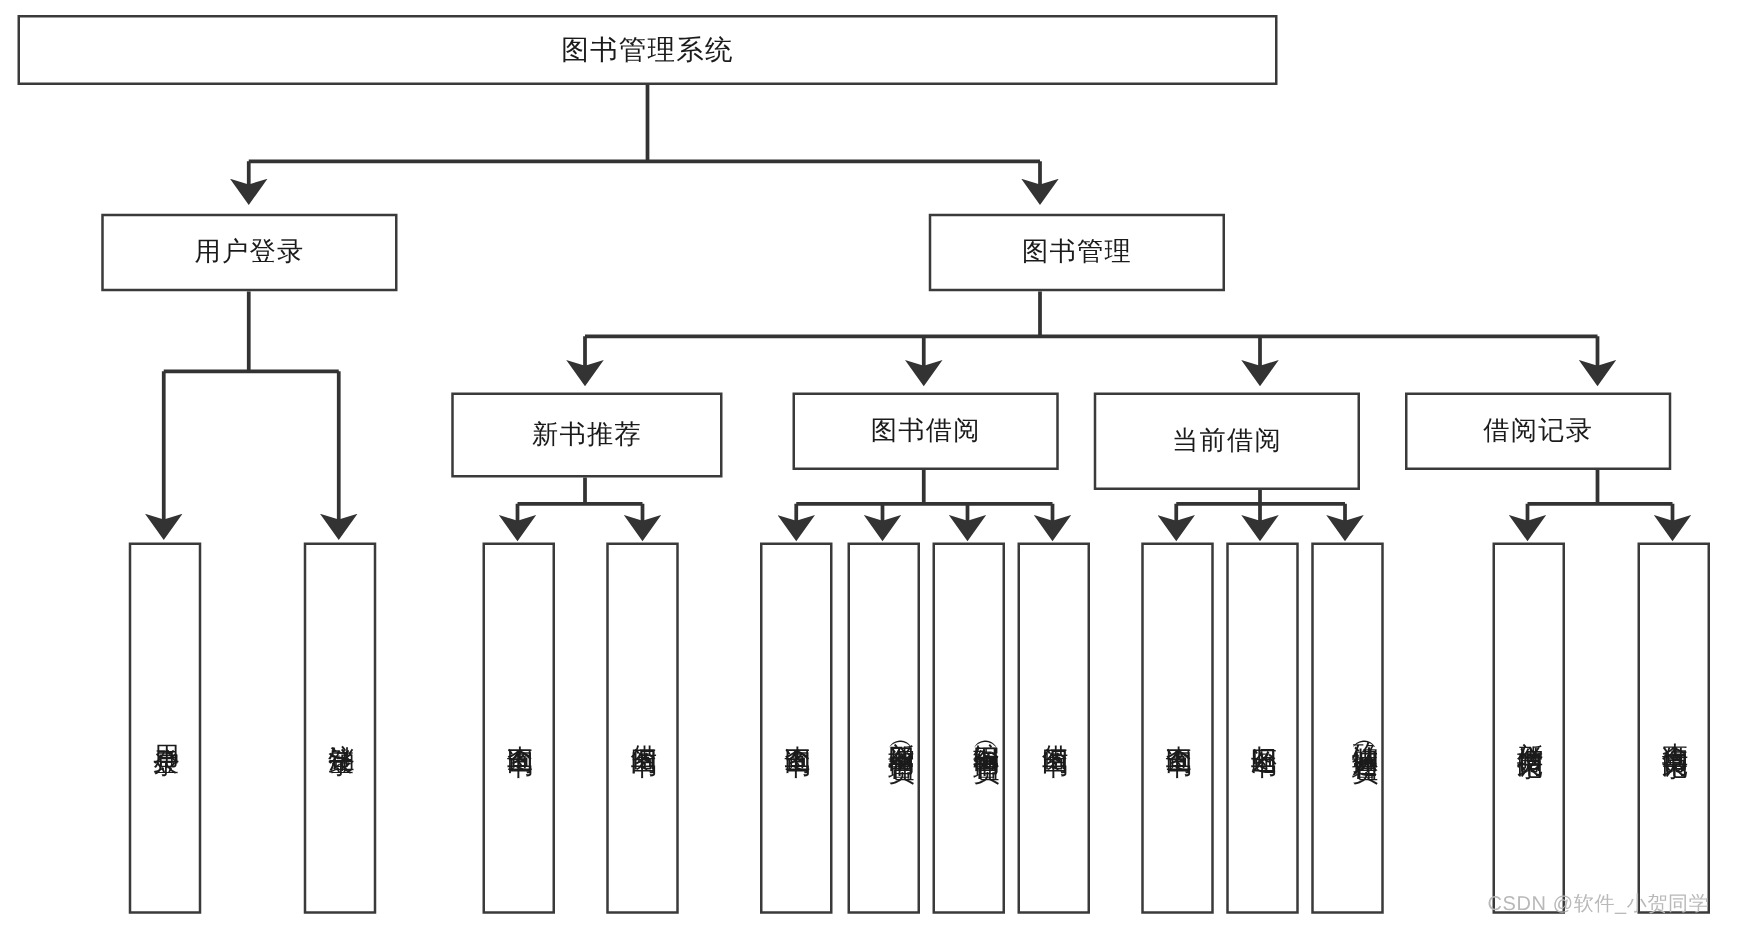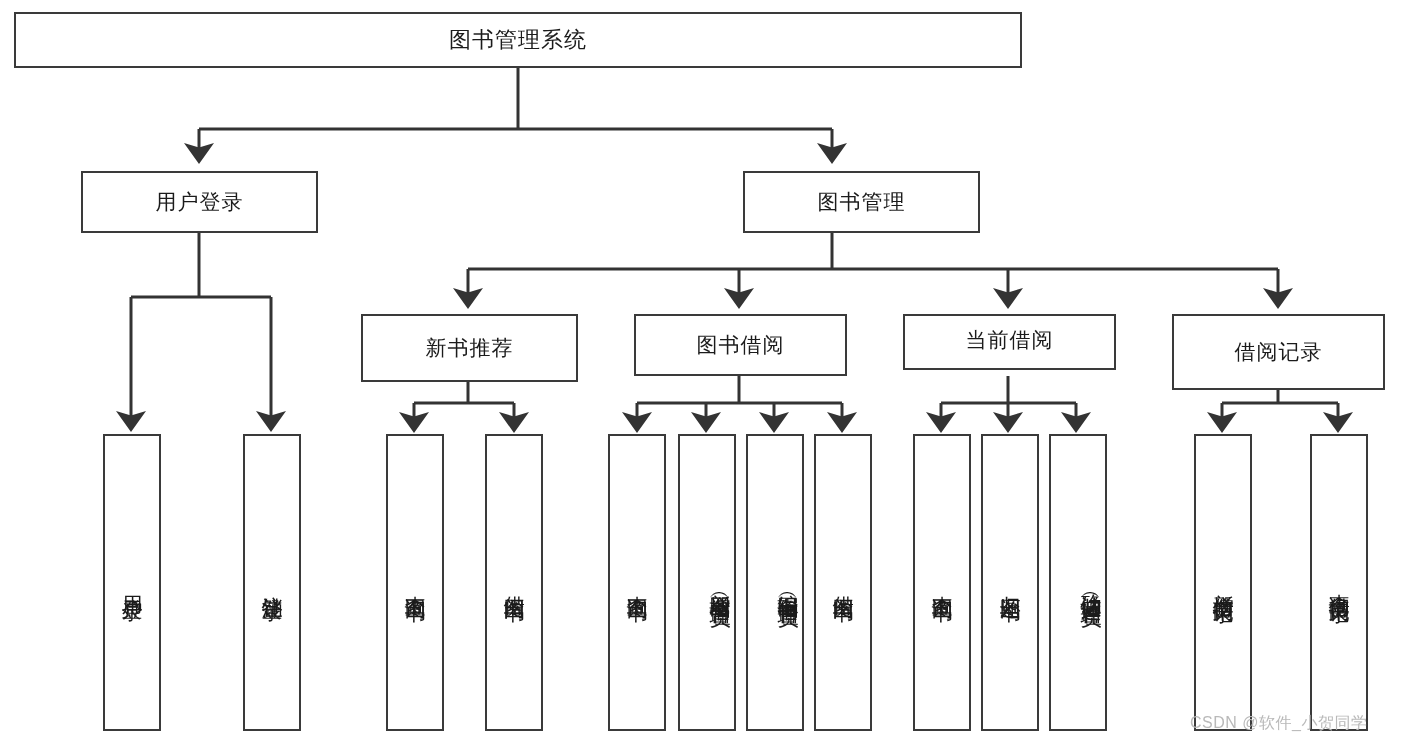--- a/index.html
+++ b/index.html
@@ -130,22 +130,22 @@
     </g>
   </svg>
 
   <div class="node node-h node-root" style="left:14px; top:12px; width:1008px; height:56px;">图书管理系统</div>
 
   <div class="node node-h" style="left:81px; top:171px; width:237px; height:62px;">用户登录</div>
   <div class="node node-h" style="left:711px; top:171px; width:237px; height:62px;margin-left:32px;">图书管理</div>
 
   <div class="node node-h" style="left:361px; top:314px; width:217px; height:68px;">新书推荐</div>
   <div class="node node-h" style="left:634px; top:314px; width:213px; height:62px;">图书借阅</div>
-  <div class="node node-h" style="left:903px; top:314px; width:213px; height:56px;font-family:Liberation Mono, monospace;">当前借阅</div>
-  <div class="node node-h" style="left:1172px; top:314px; width:213px; height:76px;">借阅记录</div>
+  <div class="node node-h" style="left:875px; top:314px; width:213px; height:78px;">当前借阅</div>
+  <div class="node node-h" style="left:1124px; top:314px; width:213px; height:62px;">借阅记录</div>
 
   <div class="node node-v low" style="left:103px; top:434px; width:58px; height:297px;">用户登录</div>
   <div class="node node-v low" style="left:243px; top:434px; width:58px; height:297px;">注销登录</div>
 
   <div class="node node-v mid" style="left:386px; top:434px; width:58px; height:297px;">查询图书</div>
   <div class="node node-v mid" style="left:485px; top:434px; width:58px; height:297px;">借阅图书</div>
 
   <div class="node node-v mid" style="left:608px; top:434px; width:58px; height:297px;">查询图书</div>
   <div class="node node-v" style="left:678px; top:434px; width:58px; height:297px;">新增图书（管理员）</div>
   <div class="node node-v" style="left:746px; top:434px; width:58px; height:297px;">编辑图书（管理员）</div>

